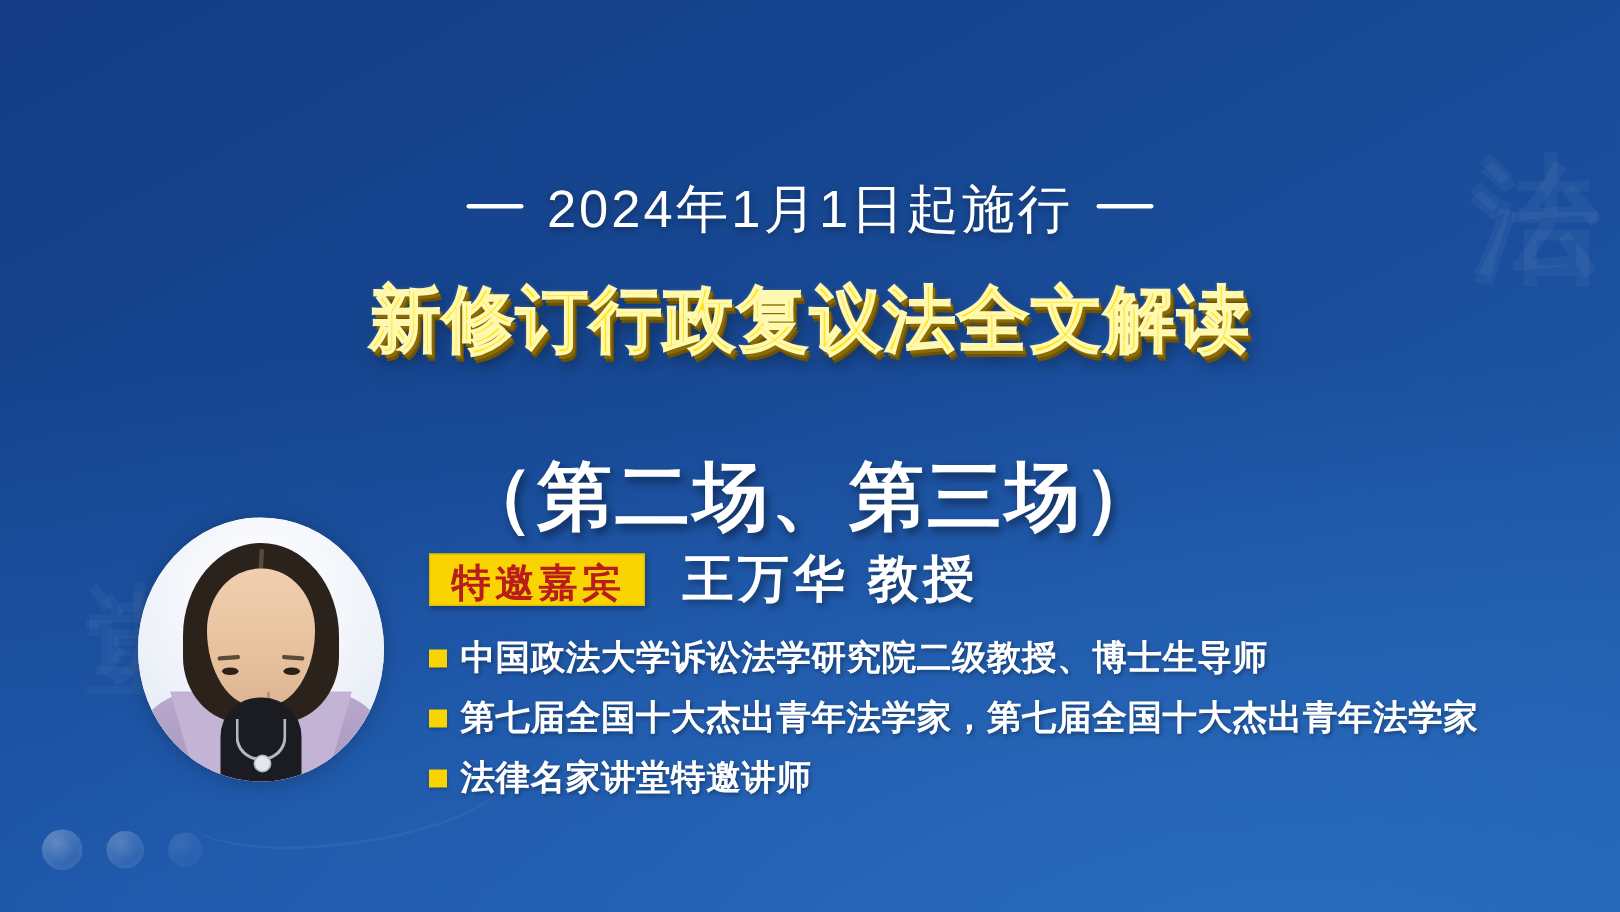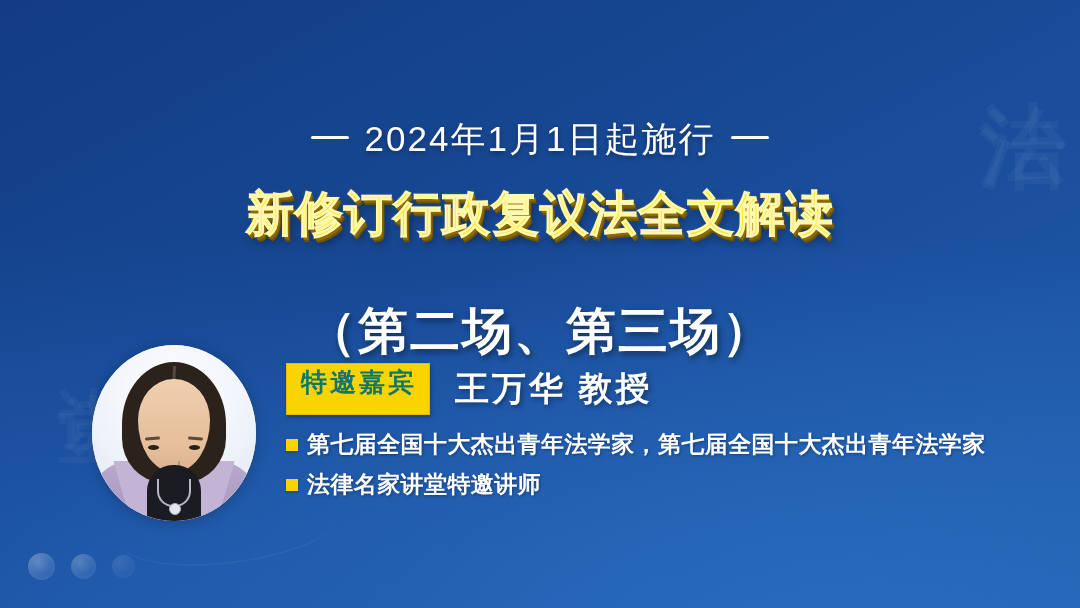--- a/index.html
+++ b/index.html
@@ -299,25 +299,25 @@
     padding-top: 18px;
   }
 
   .name-row {
     display: flex;
     align-items: center;
     white-space: nowrap;
   }
   .guest-badge {
     background: #fad400;
-    color: #0f766e;
+    color: #b91c1c;
     font-size: 26px;
     font-weight: 800;
     letter-spacing: 3px;
-    padding: 5px 12px 19px 14px;
+    padding: 5px 12px 2px 14px;
     line-height: 1;
     border: 1px solid #e0be00;
     box-shadow: 1px 2px 4px rgba(0,0,0,0.30);
   }
   .speaker-name {
     margin-left: 25px;
     color: #ffffff;
     font-size: 34px;
     font-weight: 800;
     letter-spacing: 3px;
@@ -394,20 +394,24 @@
 
     <div class="speaker-info">
       <div class="name-row">
         <span class="guest-badge">特邀嘉宾</span>
         <span class="speaker-name">王万华 教授</span>
       </div>
 
       <div class="credentials">
         <div class="cred-row">
           <span class="cred-bullet"></span>
+          <span class="cred-text">中国政法大学诉讼法学研究院二级教授、博士生导师</span>
+        </div>
+        <div class="cred-row">
+          <span class="cred-bullet"></span>
           <span class="cred-text">第七届全国十大杰出青年法学家，第七届全国十大杰出青年法学家</span>
         </div>
         <div class="cred-row">
           <span class="cred-bullet"></span>
           <span class="cred-text">法律名家讲堂特邀讲师</span>
         </div>
       </div>
     </div>
 
   </div>

